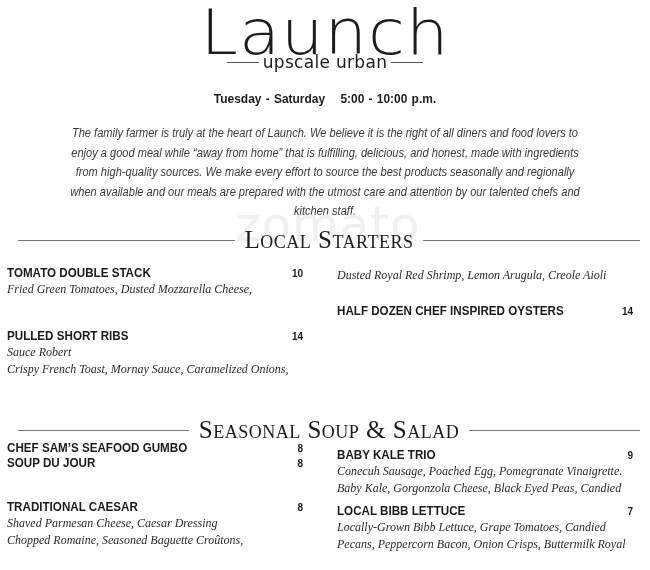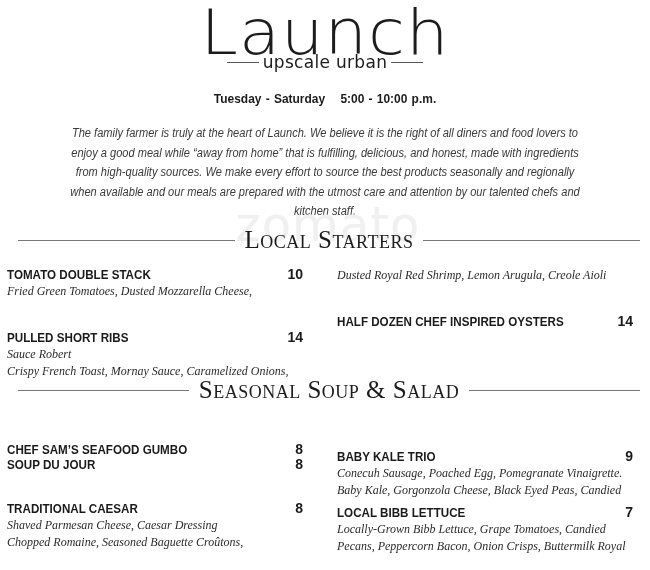--- a/index.html
+++ b/index.html
@@ -57,21 +57,21 @@
 
   .item { position:absolute; }
   .item-row { display:flex; justify-content:space-between; align-items:baseline; }
   .item-name {
     font-family:"Liberation Sans", sans-serif; font-weight:bold;
     font-size:12.5px; color:#1a1a1a; letter-spacing:0px;
     transform:scaleX(0.93); transform-origin:left center; white-space:nowrap;
   }
   .item-price {
     font-family:"Liberation Sans", sans-serif; font-weight:bold;
-    font-size:14px; color:#1a1a1a;
+    font-size:10px; color:#1a1a1a;
   }
   .item-desc {
     font-family:"Liberation Serif", serif; font-style:italic;
     font-size:12px; line-height:16.5px; color:#2a2a2a; margin-top:1px;
   }
   .col-left { left:7px; width:296px; }
   .col-right { left:337px; width:296px; }
 </style>
 </head>
 <body>
@@ -116,28 +116,28 @@
     <div>Crispy French Toast, Mornay Sauce, Caramelized Onions,</div>
   </div>
 </div>
 
 <div class="item col-right" style="top:266px;">
   <div class="item-desc">
     <div>Dusted Royal Red Shrimp, Lemon Arugula, Creole Aioli</div>
   </div>
 </div>
 
-<div class="item col-right" style="top:313px;">
+<div class="item col-right" style="top:304px;">
   <div class="item-row">
     <span class="item-name">HALF DOZEN CHEF INSPIRED OYSTERS</span>
     <span class="item-price">14</span>
   </div>
 </div>
 
-<div class="section-head" style="top:376px;">
+<div class="section-head" style="top:416px;">
   <div class="rule left"></div>
   <div class="section-title">Seasonal Soup &amp; Salad</div>
   <div class="rule right"></div>
 </div>
 
 <div class="item col-left" style="top:441px;">
   <div class="item-row">
     <span class="item-name">CHEF SAM’S SEAFOOD GUMBO</span>
     <span class="item-price">8</span>
   </div>

